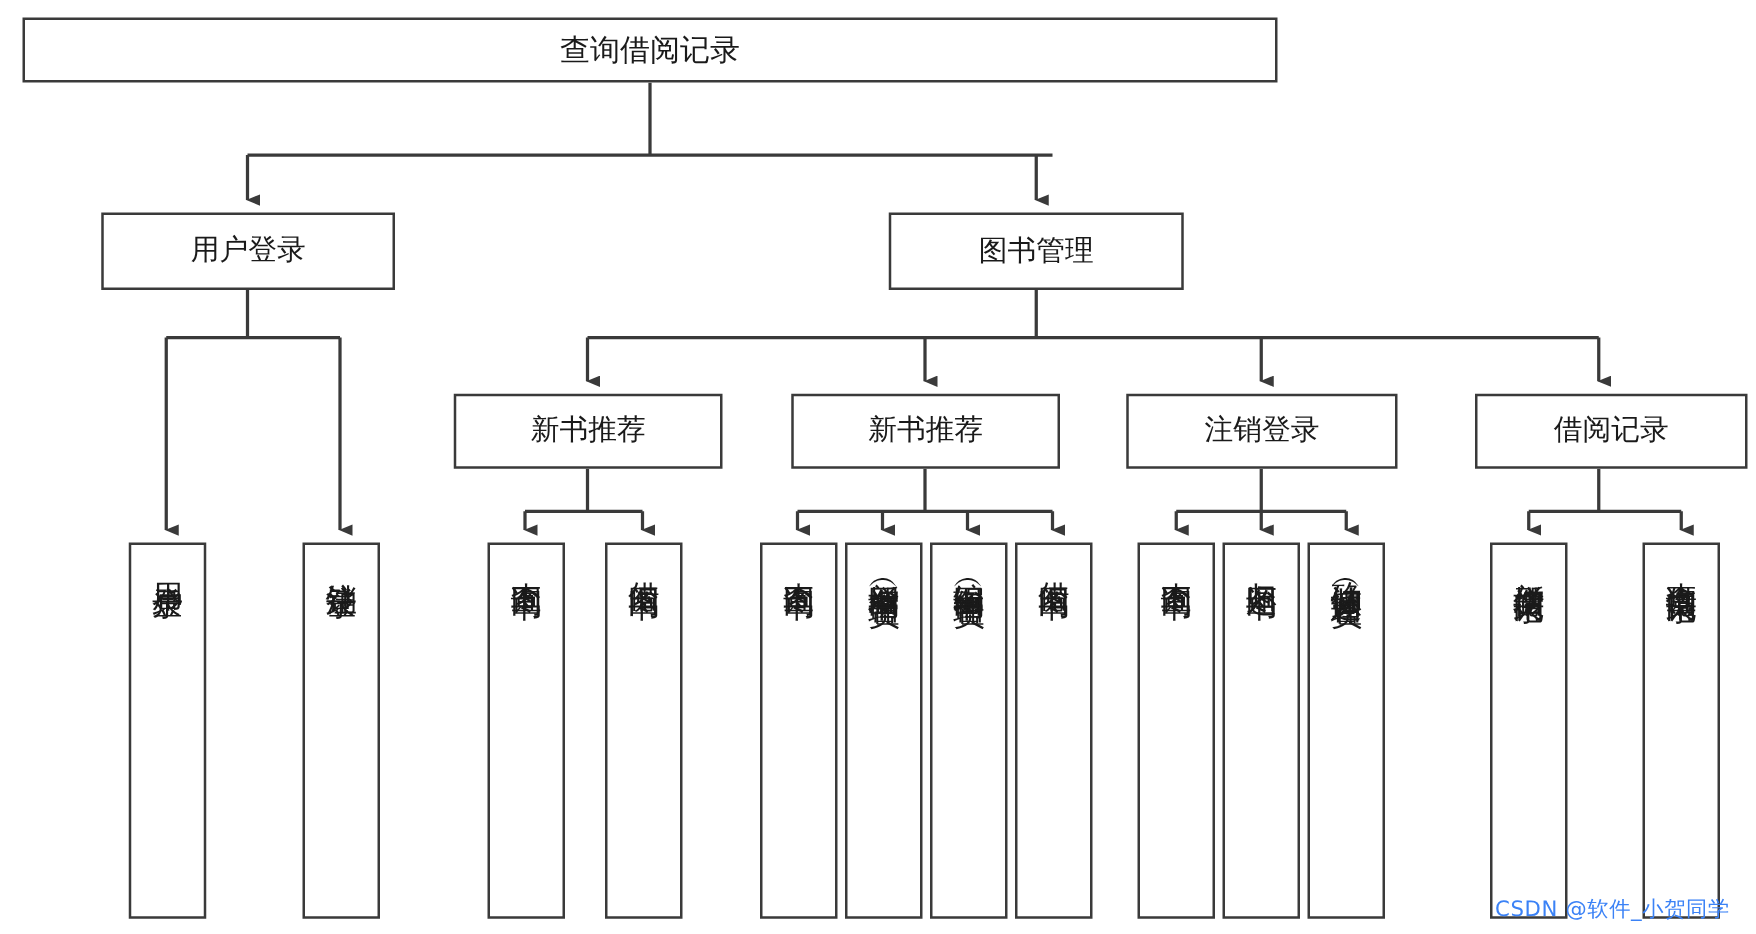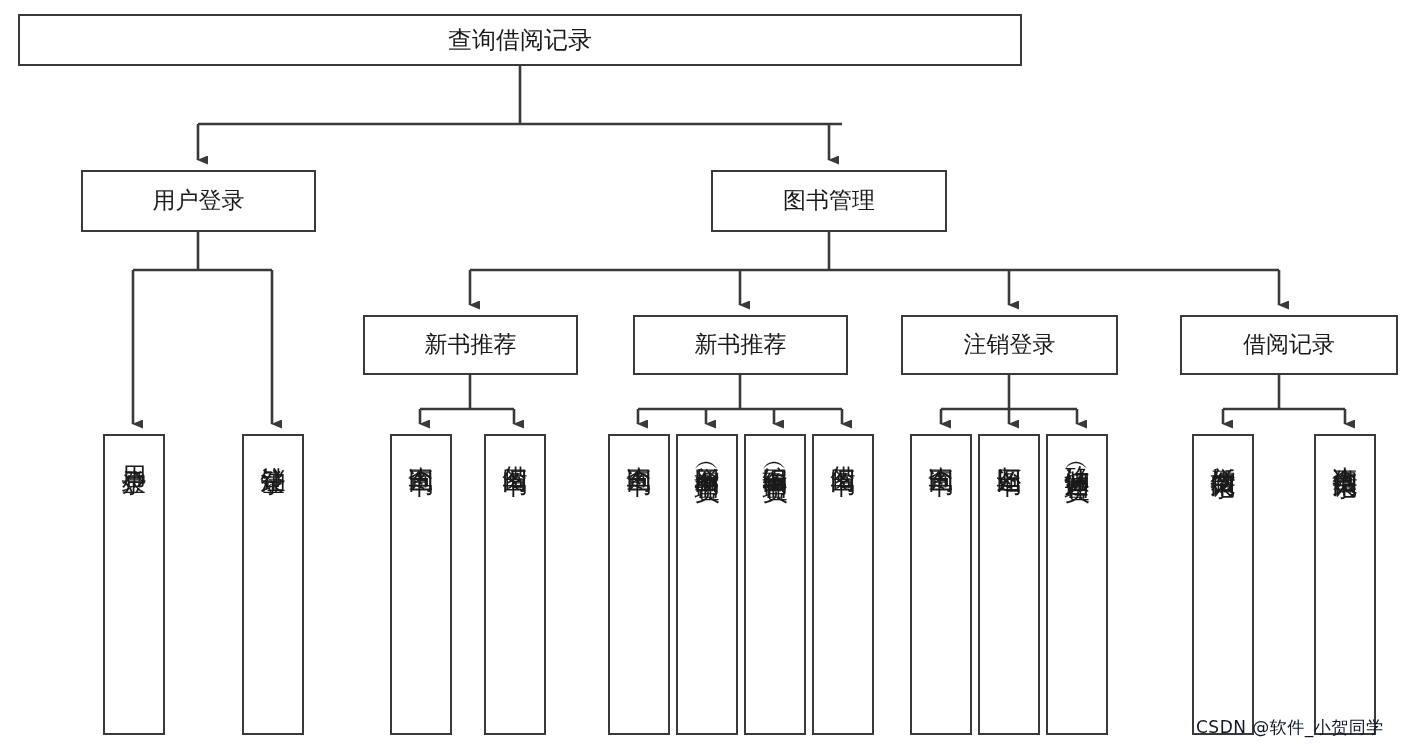--- a/index.html
+++ b/index.html
@@ -61,21 +61,21 @@
     text-orientation: upright;
     font-size: 25px;
     letter-spacing: 2px;
     line-height: 1;
   }
   .node.vert.tall .label {
     font-size: 25px;
   }
   .watermark {
     position: absolute;
-    color: #0f172a;
+    color: #3b82f6;
     font-size: 17px;
     letter-spacing: 0.5px;
     z-index: 5;
     white-space: nowrap;
     font-family: "DejaVu Sans", "Liberation Sans", sans-serif;
     text-align: right;
   }
 </style>
 </head>
 <body>

